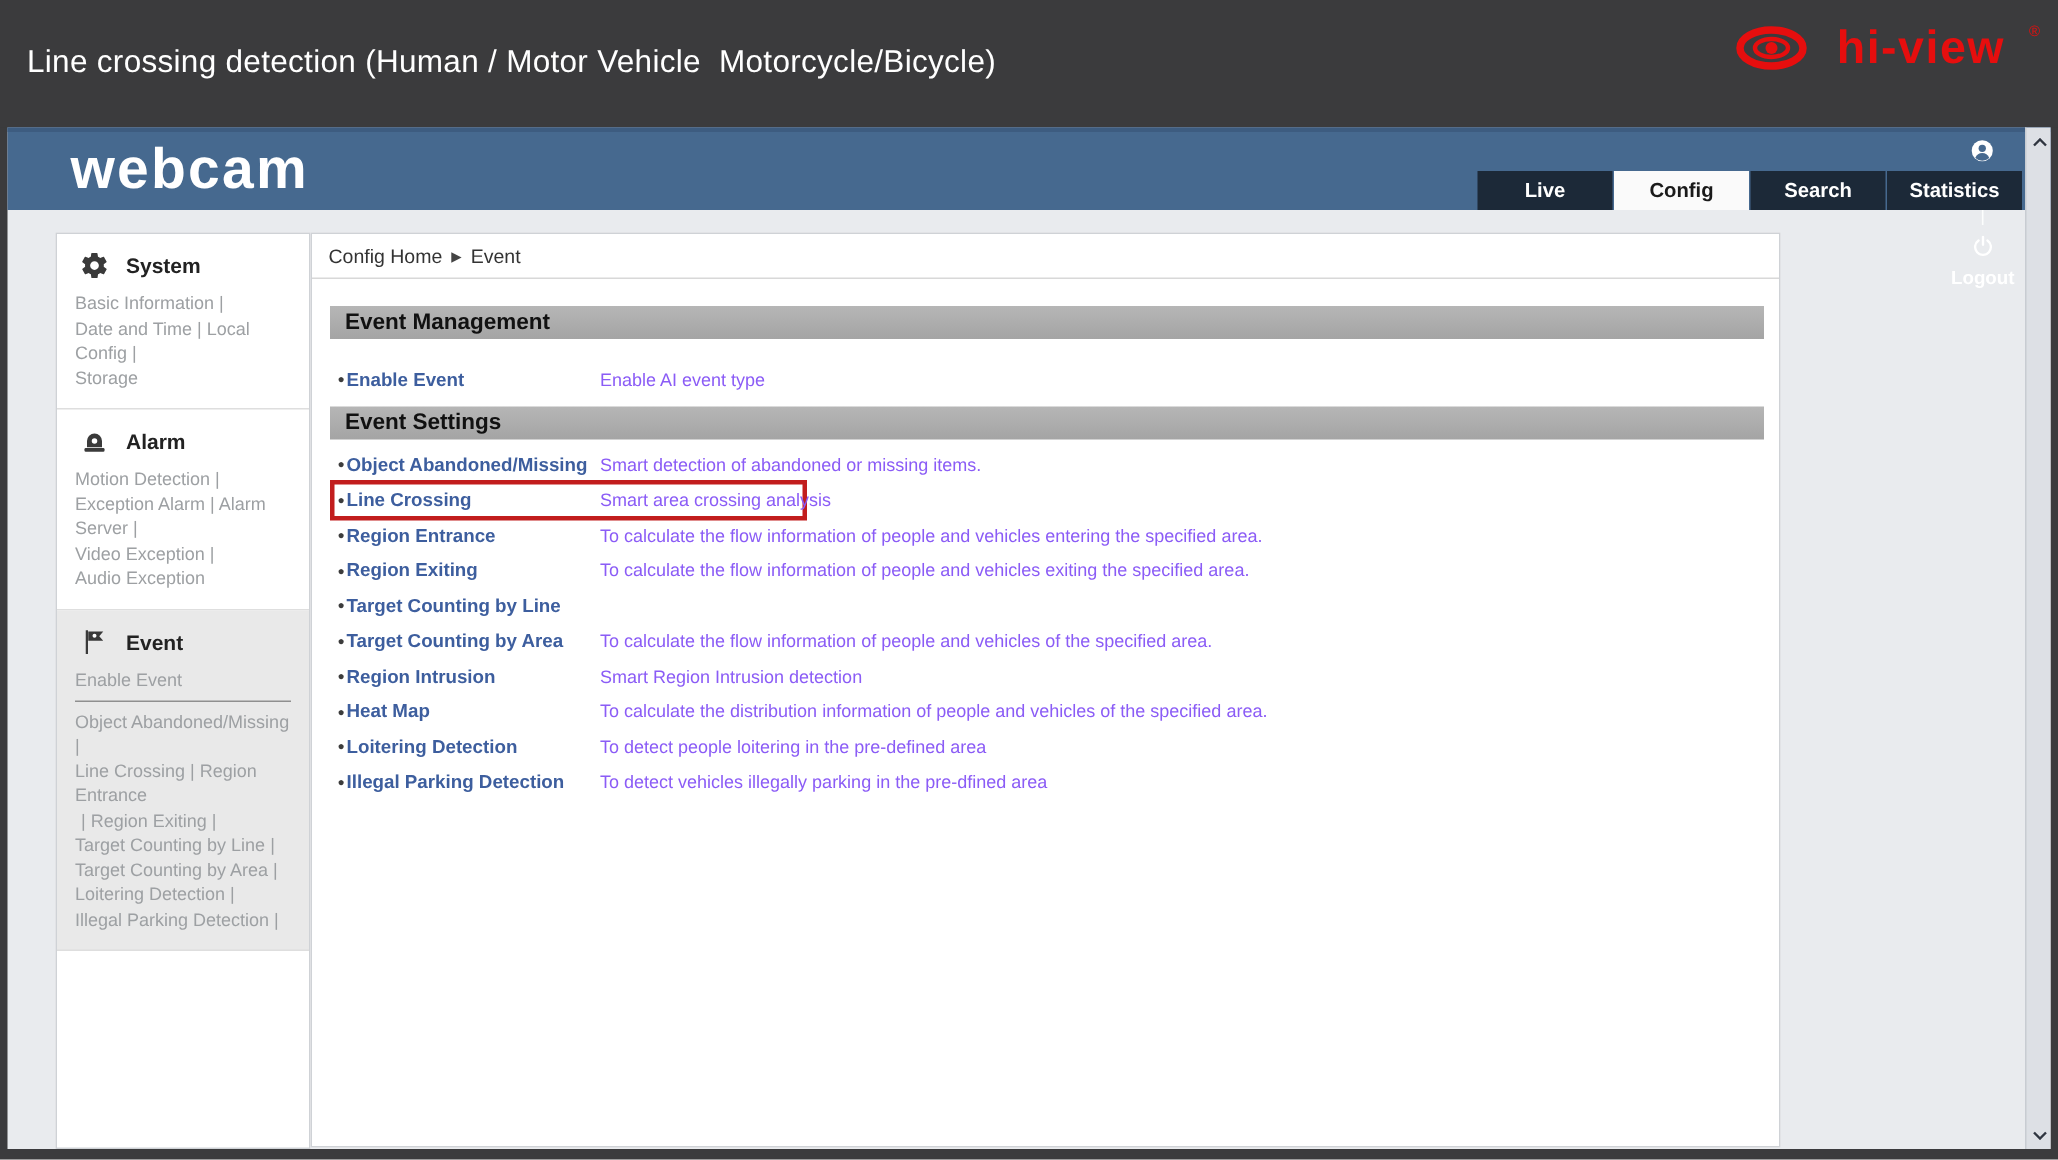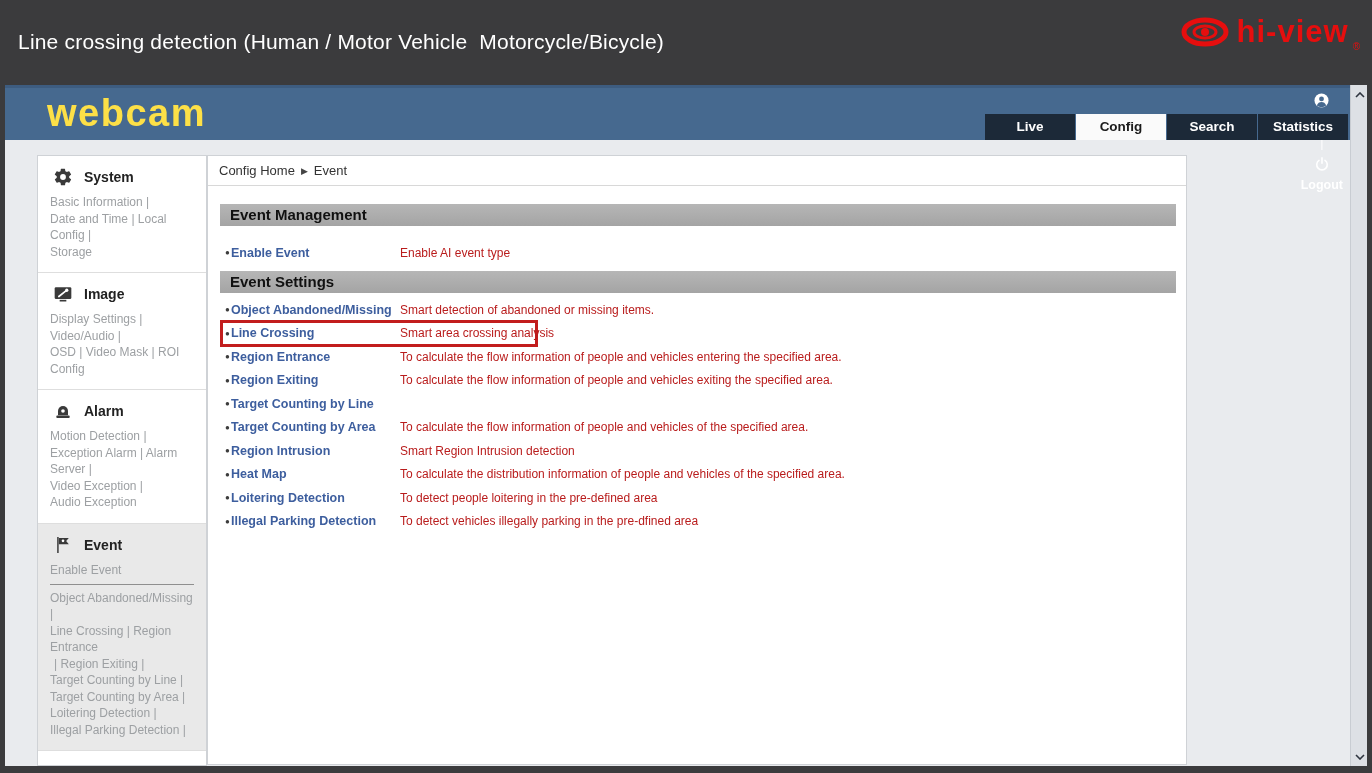--- a/index.html
+++ b/index.html
@@ -5,31 +5,31 @@
   * { margin:0; padding:0; box-sizing:border-box; }
   html,body { width:1372px; height:773px; }
   body {
     position:relative; overflow:hidden;
     background:#3b3b3d;
     font-family:"Liberation Sans", sans-serif;
   }
   
   .topbar { position:absolute; top:0; left:0; width:1372px; height:85px; background:#3b3b3d; }
   .window-title { position:absolute; left:18px; top:30px; color:#fff; font-size:21px; white-space:pre; letter-spacing:.2px; }
-  .brand { position:absolute; right:12px; top:12px; display:flex; align-items:flex-end; gap:4px; }
+  .brand { position:absolute; right:12px; top:12px; display:flex; align-items:flex-start; gap:16px; }
   .brand-text { color:#e60e0e; font-size:31px; font-weight:bold; letter-spacing:1px; line-height:40px; }
   .brand-reg { color:#e60e0e; font-size:10px; margin-top:4px; }
   .eye-icon { width:52px; height:40px; }
 
   
   .app-window { position:absolute; left:5px; top:85px; width:1362px; height:681px; background:#e9ebee; }
 
   
   .blue-header { position:absolute; top:0; left:0; width:100%; height:55px; background:#46698f; border-top:3px solid #3d5c80; }
-  .webcam-logo { position:absolute; left:42px; top:4px; color:#fde047; font-size:38px; font-weight:bold; letter-spacing:1.5px; }
+  .webcam-logo { position:absolute; left:42px; top:4px; color:#ffffff; font-size:38px; font-weight:bold; letter-spacing:1.5px; }
   .user-area { position:absolute; top:5px; right:24px; display:flex; align-items:center; gap:7px; color:#fff; font-size:12.5px; font-weight:bold;flex-direction:column; }
   .user-area .sep { font-weight:normal; opacity:.9; }
   .tabs { position:absolute; bottom:0; right:19px; display:flex; gap:1px;padding-left:48px; }
   .tab { width:90px; height:26px; line-height:26px; text-align:center; background:#1c2938; color:#fff; font-weight:bold; font-size:13.5px; cursor:pointer; }
   .tab.active { background:#fafafa; color:#1a1a1a; }
 
   
   .scrollbar { position:absolute; top:0; right:0; width:17px; height:100%; background:#dde0e5; border-left:1px solid #c8ccd2; }
   .sb-arrow { position:absolute; left:0; width:17px; height:17px; display:flex; align-items:center; justify-content:center; }
   .sb-up { top:1px; } .sb-down { bottom:1px; }
@@ -49,21 +49,21 @@
   .breadcrumb { height:30px; line-height:29px; padding-left:11px; border-bottom:1px solid #d8d8d8; font-size:13px; color:#333; }
   .breadcrumb .arr { font-size:9px; color:#444; margin:0 6px; vertical-align:1px; }
   .banner { margin:18px 10px 0 12px; height:22px; line-height:22px; background:linear-gradient(#b6b6b6,#a4a4a4); font-weight:bold; font-size:15px; color:#111; padding-left:10px; }
   .banner.second { margin-top:7px; }
   .rows { margin-top:5px; }
   .rows.mgmt { margin:15px 0 0 0; }
   .item-row { position:relative; display:flex; align-items:center; height:23.5px; margin-left:12px; }
   .item-row.mgmt-row { height:23px; }
   .bullet { color:#3c3c3c; font-size:8px; width:11px; padding-left:5px; }
   .item-label { color:#3d5e9e; font-weight:bold; font-size:12.5px; cursor:pointer; }
-  .item-desc { position:absolute; left:180px; color:#b91c1c; font-size:12px; }
+  .item-desc { position:absolute; left:180px; color:#8b5cf6; font-size:12px; }
   .highlight-frame { position:absolute; left:0; top:-2px; width:318px; height:27px; border:3px solid #c21d1d; pointer-events:none; }
 
   svg { display:block; }
 </style>
 </head>
 <body>
 
 <div class="topbar">
   <div class="window-title">Line crossing detection (Human / Motor Vehicle  Motorcycle/Bicycle)</div>
   <div class="brand">
@@ -118,35 +118,20 @@
             <path d="M19.4 13c.04-.33.06-.66.06-1s-.02-.67-.06-1l2.1-1.64a.5.5 0 00.12-.64l-2-3.46a.5.5 0 00-.61-.22l-2.48 1a7.6 7.6 0 00-1.73-1L14.4 2.4a.5.5 0 00-.5-.4h-4a.5.5 0 00-.5.42l-.37 2.63c-.63.26-1.2.6-1.73 1l-2.48-1a.5.5 0 00-.61.22l-2 3.46a.5.5 0 00.12.64L4.5 11c-.04.33-.06.66-.06 1s.02.67.06 1l-2.1 1.64a.5.5 0 00-.12.64l2 3.46c.14.24.42.33.61.22l2.48-1c.53.4 1.1.74 1.73 1l.37 2.62c.04.24.25.42.5.42h4c.25 0 .46-.18.5-.42l.37-2.62c.63-.26 1.2-.6 1.73-1l2.48 1c.24.1.5 0 .61-.22l2-3.46a.5.5 0 00-.12-.64L19.4 13zM12 15.5a3.5 3.5 0 110-7 3.5 3.5 0 010 7z"></path>
           </svg>
         </span>
         <span class="ttl">System</span>
       </div>
       <div class="side-line">Basic Information |</div>
       <div class="side-line">Date and Time | Local Config |</div>
       <div class="side-line">Storage</div>
     </div>
 
-    <div class="side-section">
-      <div class="side-head">
-        <span class="side-icon">
-          <svg viewBox="0 0 24 24" width="20" height="20">
-            <rect x="2" y="4" width="20" height="14" rx="1.5" fill="#3a3a3a"></rect>
-            <path d="M7 15L17 7" stroke="#fff" stroke-width="2" stroke-linecap="round"></path>
-            <circle cx="16.5" cy="7.5" r="2" fill="#fff"></circle>
-            <rect x="8" y="19" width="8" height="2" fill="#3a3a3a"></rect>
-          </svg>
-        </span>
-        <span class="ttl">Image</span>
-      </div>
-      <div class="side-line">Display Settings | Video/Audio |</div>
-      <div class="side-line">OSD | Video Mask | ROI Config</div>
-    </div>
 
     <div class="side-section">
       <div class="side-head">
         <span class="side-icon">
           <svg viewBox="0 0 24 24" width="20" height="20" fill="#3a3a3a">
             <path d="M6 17v-5a6 6 0 0112 0v5z"></path>
             <rect x="4" y="17.5" width="16" height="3" rx="1"></rect>
             <circle cx="12" cy="12" r="2.2" fill="#fff"></circle>
           </svg>
         </span>

